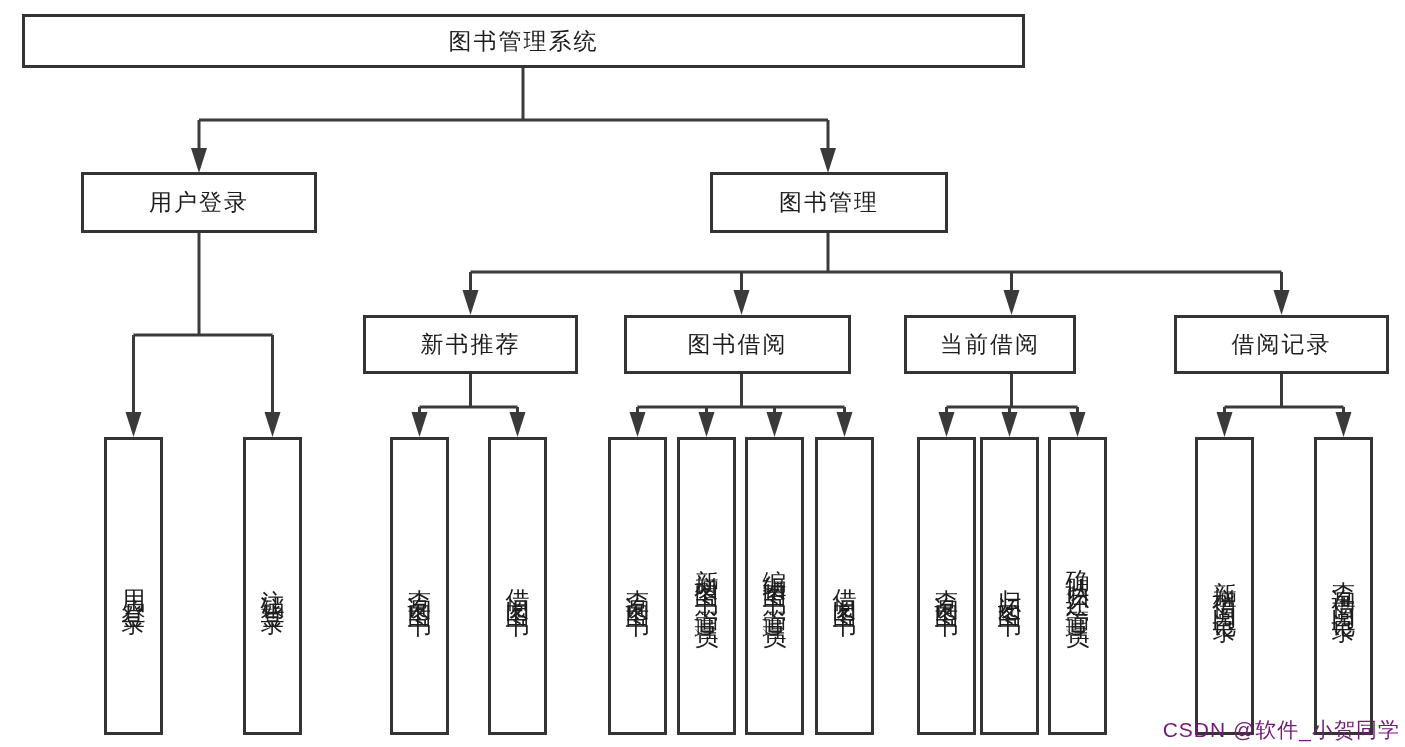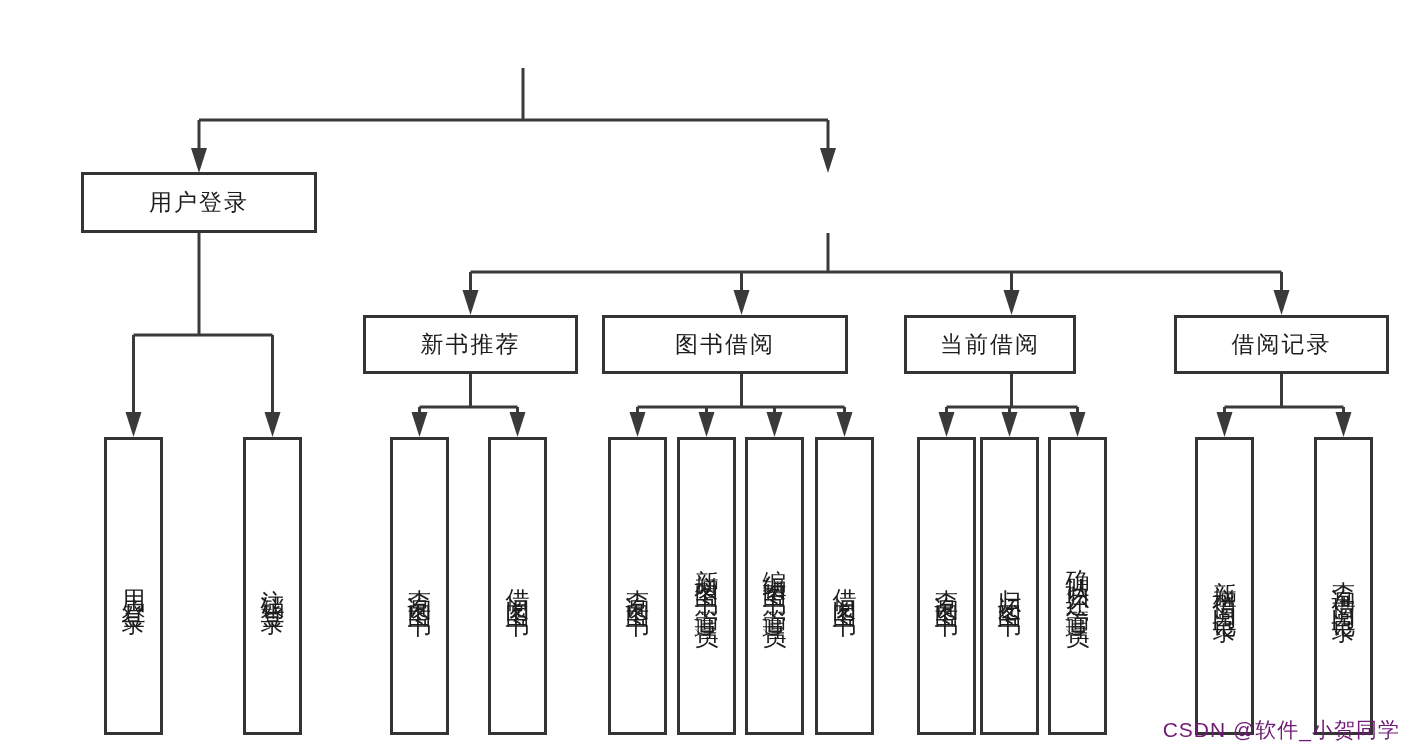--- a/index.html
+++ b/index.html
@@ -76,25 +76,27 @@
       <polygon points="698.5,412 714.5,412 706.5,437" fill="#3a3a3a"></polygon>
       <polygon points="766.5,412 782.5,412 774.5,437" fill="#3a3a3a"></polygon>
       <polygon points="836.5,412 852.5,412 844.5,437" fill="#3a3a3a"></polygon>
       <polygon points="938.5,412 954.5,412 946.5,437" fill="#3a3a3a"></polygon>
       <polygon points="1001.5,412 1017.5,412 1009.5,437" fill="#3a3a3a"></polygon>
       <polygon points="1069.5,412 1085.5,412 1077.5,437" fill="#3a3a3a"></polygon>
       <polygon points="1216.5,412 1232.5,412 1224.5,437" fill="#3a3a3a"></polygon>
       <polygon points="1335.5,412 1351.5,412 1343.5,437" fill="#3a3a3a"></polygon>
     </svg>
 
+  <div class="box h" style="left:22px;top:14px;width:1003px;height:54px">图书管理系统</div>
 
   <div class="box h" style="left:81px;top:172px;width:236px;height:61px">用户登录</div>
+  <div class="box h" style="left:710px;top:172px;width:238px;height:61px">图书管理</div>
 
   <div class="box h" style="left:363px;top:315px;width:215px;height:59px">新书推荐</div>
-  <div class="box h" style="left:602px;top:315px;width:246px;height:59px">图书借阅</div>
+  <div class="box h" style="left:624px;top:315px;width:227px;height:59px">图书借阅</div>
   <div class="box h" style="left:904px;top:315px;width:172px;height:59px">当前借阅</div>
   <div class="box h" style="left:1174px;top:315px;width:215px;height:59px">借阅记录</div>
 
   <div class="box v" style="left:104px;top:437px;width:59px;height:298px">用户登录</div>
   <div class="box v" style="left:243px;top:437px;width:59px;height:298px">注销登录</div>
 
   <div class="box v" style="left:390px;top:437px;width:59px;height:298px">查询图书</div>
   <div class="box v" style="left:488px;top:437px;width:59px;height:298px">借阅图书</div>
 
   <div class="box v" style="left:608px;top:437px;width:59px;height:298px">查询图书</div>

